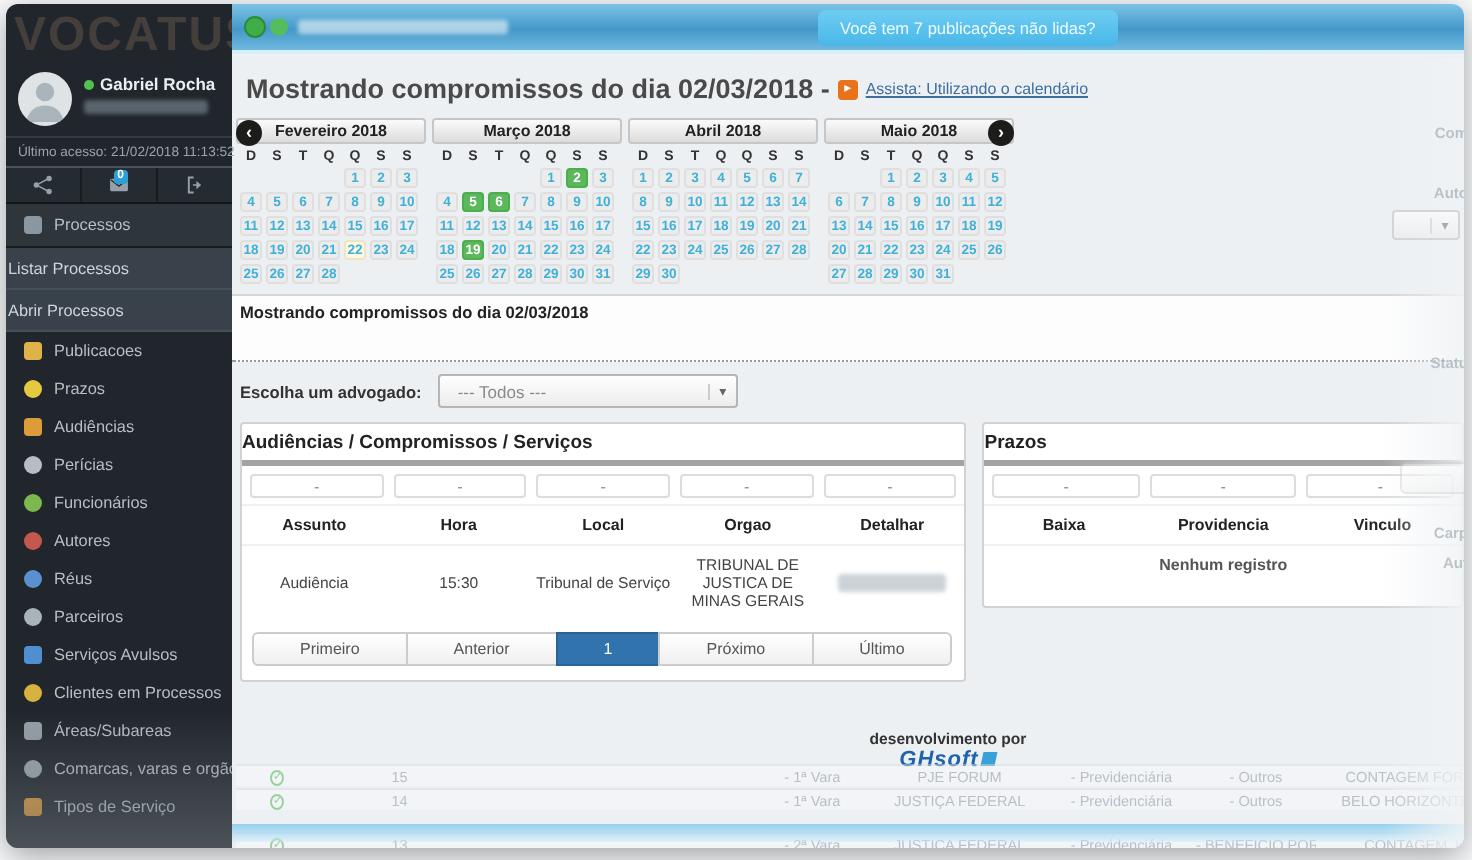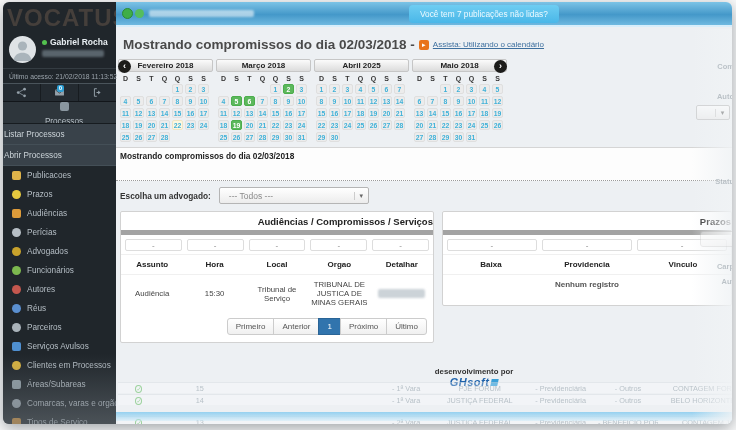--- a/index.html
+++ b/index.html
@@ -26,21 +26,21 @@
   .s-toolbar { display:flex; border-bottom:1px solid #12161a; background:#242b31; }
   .tool { flex:1; display:flex; justify-content:center; align-items:center; height:17px;
           border-right:1px solid #171c20; position:relative; cursor:pointer; }
   .tool:last-child { border-right:none; }
   .tool svg { width:11px; height:11px; }
   .badge { position:absolute; top:1px; right:14px; background:#2e9fd4; color:#fff;
            font-size:6px; font-weight:bold; padding:0 2px; border-radius:2px; line-height:7px; }
   .menu { }
   .m-item { display:flex; align-items:center; gap:6px; height:19px; padding-left:9px;
             font-size:8.2px; color:#b6bfc6; white-space:nowrap; overflow:hidden; cursor:pointer; }
-  .m-item.section { background:#2e363c; height:22px; border-bottom:1px solid #171c20;flex-direction:column; }
+  .m-item.section { background:#2e363c; height:22px; border-bottom:1px solid #171c20; }
   .m-item.sub { background:#39424a; height:21px; border-bottom:1px solid #444f57;
                 padding-left:1px; color:#cdd5da; }
   .m-ico { width:9px; height:9px; flex:none; }
   .m-ico.sq { border-radius:2px; } .m-ico.ci { border-radius:50%; }
   .sidebar-fade { position:absolute; left:0; right:0; bottom:0; height:70px; pointer-events:none;
                   background:linear-gradient(180deg, rgba(110,118,124,0) 0%, rgba(110,118,124,.55) 100%); }
 
   
   .topbar { position:absolute; left:113px; right:0; top:0; height:25px; z-index:3;
             background:linear-gradient(180deg,#7cc3e6 0%, #4498c9 55%, #6fb9e0 100%);
@@ -90,34 +90,34 @@
             background:linear-gradient(#fff,#ececec); display:flex; align-items:center;
             justify-content:space-between; padding-left:9px; cursor:pointer; }
   .select .sel-txt { font-size:8.5px; color:#8a8a8a; }
   .caret { width:14px; text-align:center; color:#666; font-size:7px; border-left:1px solid #ccc; }
 
   
   .panels { display:flex; gap:8px; margin:2px 0 0 4px; align-items:flex-start; }
   .panel { background:#fff; border:1px solid #d2d2d2; border-radius:2px; }
   .panel.left  { width:368px; }
   .panel.right { width:340px; }
-  .panel-title { text-align:right; font-size:9.5px; font-weight:bold; color:#222;
-                 padding:4px 0 3px; border-bottom:5px solid #a3a3a3; }
+  .panel-title { text-align:left; font-size:9.5px; font-weight:bold; color:#222;
+                 padding:4px 0 3px; border-bottom:3px solid #a3a3a3; }
   .filter-row { display:flex; gap:5px; padding:4px 4px 3px; }
   .filter-cell { flex:1; border:1px solid #ddd; border-radius:2px; height:12px; line-height:11px;
                  text-align:center; color:#888; font-size:8px; background:#fff; }
   .thead, .trow { display:flex; }
   .th { flex:1; text-align:center; font-size:8px; font-weight:bold; color:#222;
         padding:5px 2px; border-top:1px solid #f0f0f0; }
   .td { flex:1; text-align:center; font-size:7.8px; color:#444; padding:5px 2px;
         border-top:1px solid #f0f0f0; display:flex; align-items:center; justify-content:center; }
   .redact.cell { width:80%; height:9px; background:#ccd3d8; }
   .pager { display:flex; justify-content:flex-end; padding:6px 6px 7px; }
   .pbtn { font-size:8px; color:#555; border:1px solid #ccc; background:linear-gradient(#fff,#f0f0f0);
-          padding:3px 8px; margin-left:-1px; cursor:pointer; }
+          padding:3px 23px; margin-left:-1px; cursor:pointer; }
   .pbtn:first-child { border-radius:3px 0 0 3px; }
   .pbtn:last-child  { border-radius:0 3px 3px 0; }
   .pbtn.active { background:#3174ad; color:#fff; border-color:#2a6496; }
   .empty-row { text-align:center; font-size:8px; color:#555; padding:5px 0 16px;
                border-top:1px solid #f0f0f0;font-weight:bold; }
 
   
   .dev { width:716px; text-align:center; margin-top:24px; }
   .dev-txt { font-size:7.8px; font-weight:bold; color:#333; }
   .gh { font-size:11px; font-weight:bold; font-style:italic; color:#1e62ab; letter-spacing:.5px; }
@@ -218,24 +218,20 @@
           <span class="m-ico ci" style="background: rgb(229, 201, 63);"></span>
           <span class="m-label">Prazos</span>
         </div>
         <div class="m-item">
           <span class="m-ico sq" style="background: rgb(221, 155, 58);"></span>
           <span class="m-label">Audiências</span>
         </div>
         <div class="m-item">
           <span class="m-ico ci" style="background: rgb(182, 190, 197);"></span>
           <span class="m-label">Perícias</span>
-        </div>
-        <div class="m-item">
-          <span class="m-ico ci" style="background: rgb(200, 162, 44);"></span>
-          <span class="m-label">Advogados</span>
         </div>
         <div class="m-item">
           <span class="m-ico ci" style="background: rgb(124, 184, 79);"></span>
           <span class="m-label">Funcionários</span>
         </div>
         <div class="m-item">
           <span class="m-ico ci" style="background: rgb(196, 87, 78);"></span>
           <span class="m-label">Autores</span>
         </div>
         <div class="m-item">
@@ -381,21 +377,21 @@
             <span class="day">26</span>
             <span class="day">27</span>
             <span class="day">28</span>
             <span class="day">29</span>
             <span class="day">30</span>
             <span class="day">31</span>
           </div>
         </div>
         <div class="month">
           <div class="month-head">
-            <span class="month-title">Abril 2025</span>
+            <span class="month-title">Abril 2018</span>
           </div>
           <div class="dow">
             <span class="dow-c">D</span>
             <span class="dow-c">S</span>
             <span class="dow-c">T</span>
             <span class="dow-c">Q</span>
             <span class="dow-c">Q</span>
             <span class="dow-c">S</span>
             <span class="dow-c">S</span>
           </div>

